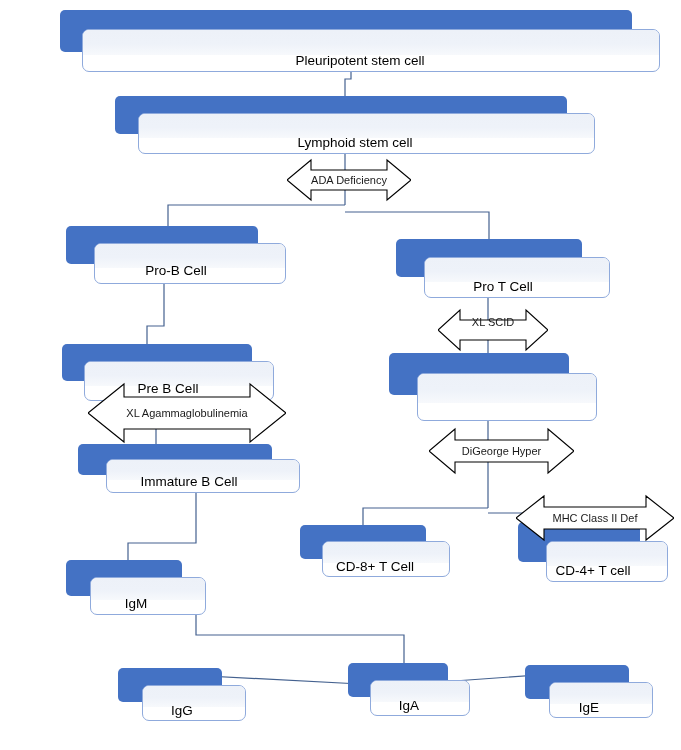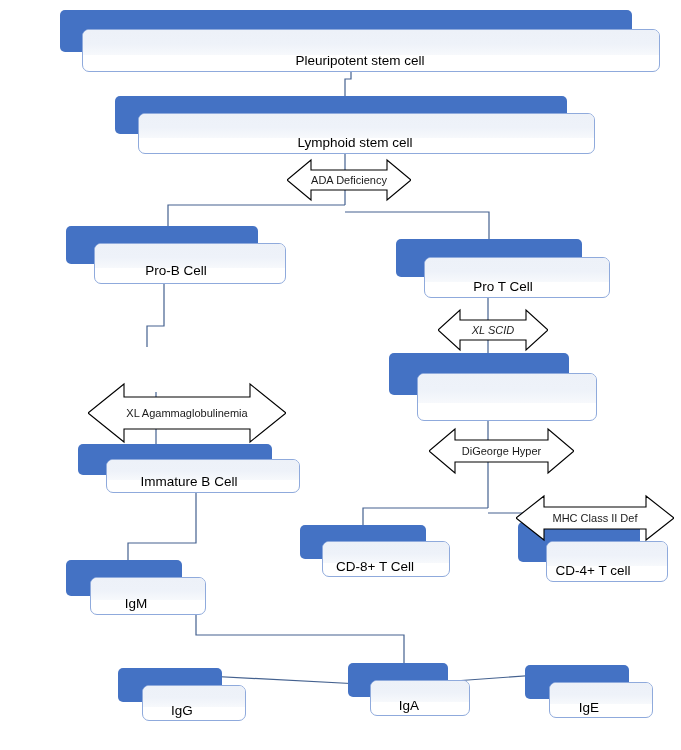--- a/index.html
+++ b/index.html
@@ -130,20 +130,27 @@
   </div>
 
   <div class="node" style="left:66px; top:226px; width:220px; height:58px;">
     <div class="slab" style="width:192px; height:38px;"></div>
     <div class="card" style="left:28px; top:17px; width:192px; height:41px;">
       <div class="sheen"></div>
     </div>
     <div class="label" style="top:38px;">Pro-B Cell</div>
   </div>
 
+  <div class="node" style="left:62px; top:344px; width:212px; height:57px;">
+    <div class="slab" style="width:190px; height:37px;"></div>
+    <div class="card" style="left:22px; top:17px; width:190px; height:40px;">
+      <div class="sheen"></div>
+    </div>
+    <div class="label" style="top:38px;">Pre B Cell</div>
+  </div>
 
   <div class="node" style="left:78px; top:444px; width:222px; height:49px;">
     <div class="slab" style="width:194px; height:31px;"></div>
     <div class="card" style="left:28px; top:15px; width:194px; height:34px;">
       <div class="sheen"></div>
     </div>
     <div class="label" style="top:31px;">Immature B Cell</div>
   </div>
 
   <div class="node" style="left:396px; top:239px; width:214px; height:46px;">
@@ -220,21 +227,21 @@
     <svg width="198" height="62" viewBox="0 0 198 62">
       <polygon points="0,31 36,2 36,15 162,15 162,2 198,31 162,60 162,47 36,47 36,60" fill="#ffffff" stroke="#000000" stroke-width="1.1" stroke-linejoin="miter"></polygon>
     </svg>
     <div class="atext" style="top:25px;">XL Agammaglobulinemia</div>
   </div>
 
   <div class="arrowbox" style="left:438px; top:308px; width:110px; height:44px;">
     <svg width="110" height="44" viewBox="0 0 110 44">
       <polygon points="0,22 22,2 22,12 88,12 88,2 110,22 88,42 88,32 22,32 22,42" fill="#ffffff" stroke="#000000" stroke-width="1.1" stroke-linejoin="miter"></polygon>
     </svg>
-    <div class="atext" style="top:16px;font-style:italic;">XL SCID</div>
+    <div class="atext" style="top:8px;">XL SCID</div>
   </div>
 
   <div class="arrowbox" style="left:429px; top:427px; width:145px; height:48px;">
     <svg width="145" height="48" viewBox="0 0 145 48">
       <polygon points="0,24 26,2 26,13 119,13 119,2 145,24 119,46 119,35 26,35 26,46" fill="#ffffff" stroke="#000000" stroke-width="1.1" stroke-linejoin="miter"></polygon>
     </svg>
     <div class="atext" style="top:18px;">DiGeorge Hyper</div>
   </div>
 
   <div class="arrowbox" style="left:516px; top:494px; width:158px; height:48px;">

